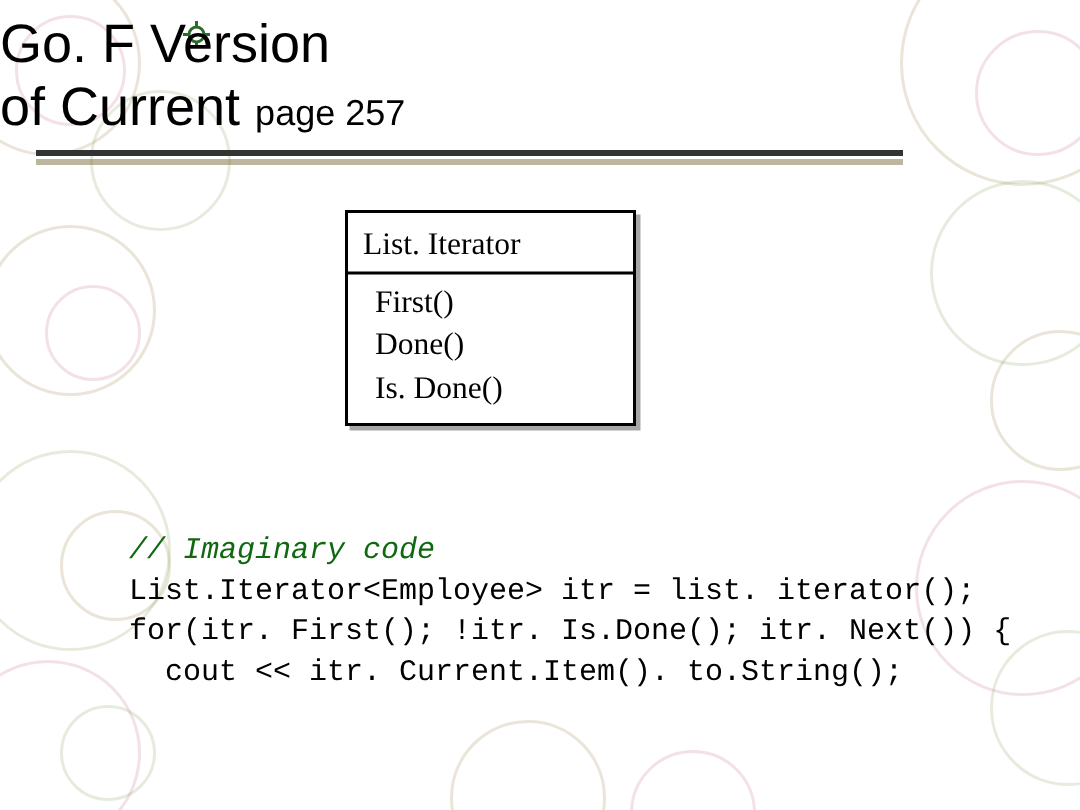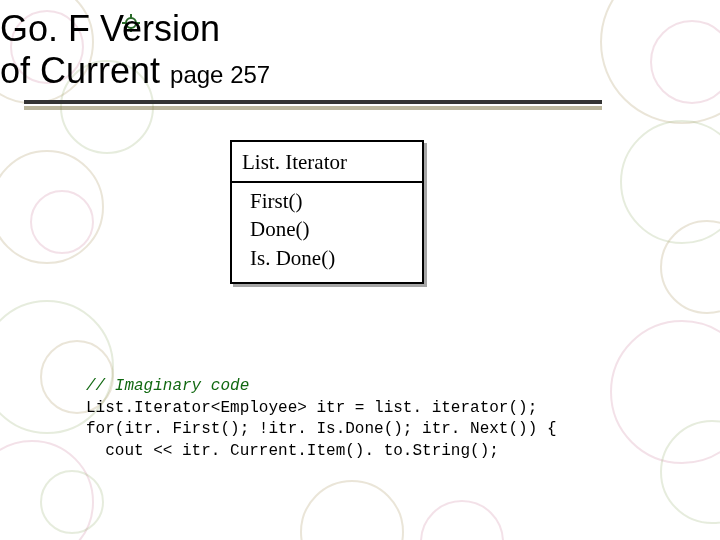--- a/index.html
+++ b/index.html
@@ -83,23 +83,23 @@
   .uml-ops {
     padding: 4px 10px 10px 18px;
     font-family: "Times New Roman", Times, serif;
     font-size: 21px;
     line-height: 1.35;
   }
 
   .code-block {
     position: absolute;
     left: 86px;
-    top: 376px;
+    top: 354px;
     font-family: "Courier New", Courier, monospace;
-    font-size: 16px;
+    font-size: 20px;
     line-height: 1.35;
     white-space: pre;
   }
   .comment { color: #106810; font-style: italic; }
 </style>
 </head>
 <body>
 
 <div class="bg-layer">
   <div class="swirl" style="left:-30px; top:-20px; width:120px; height:120px;"></div>

